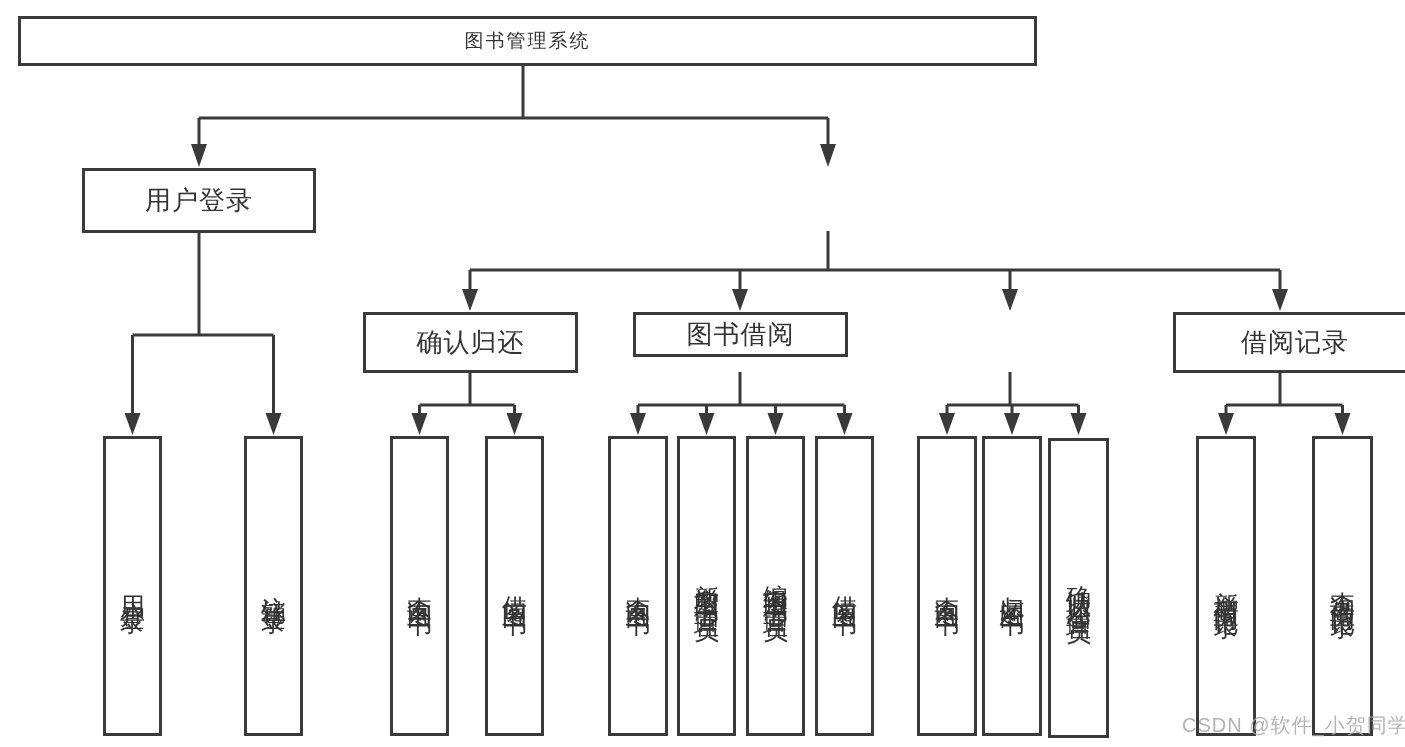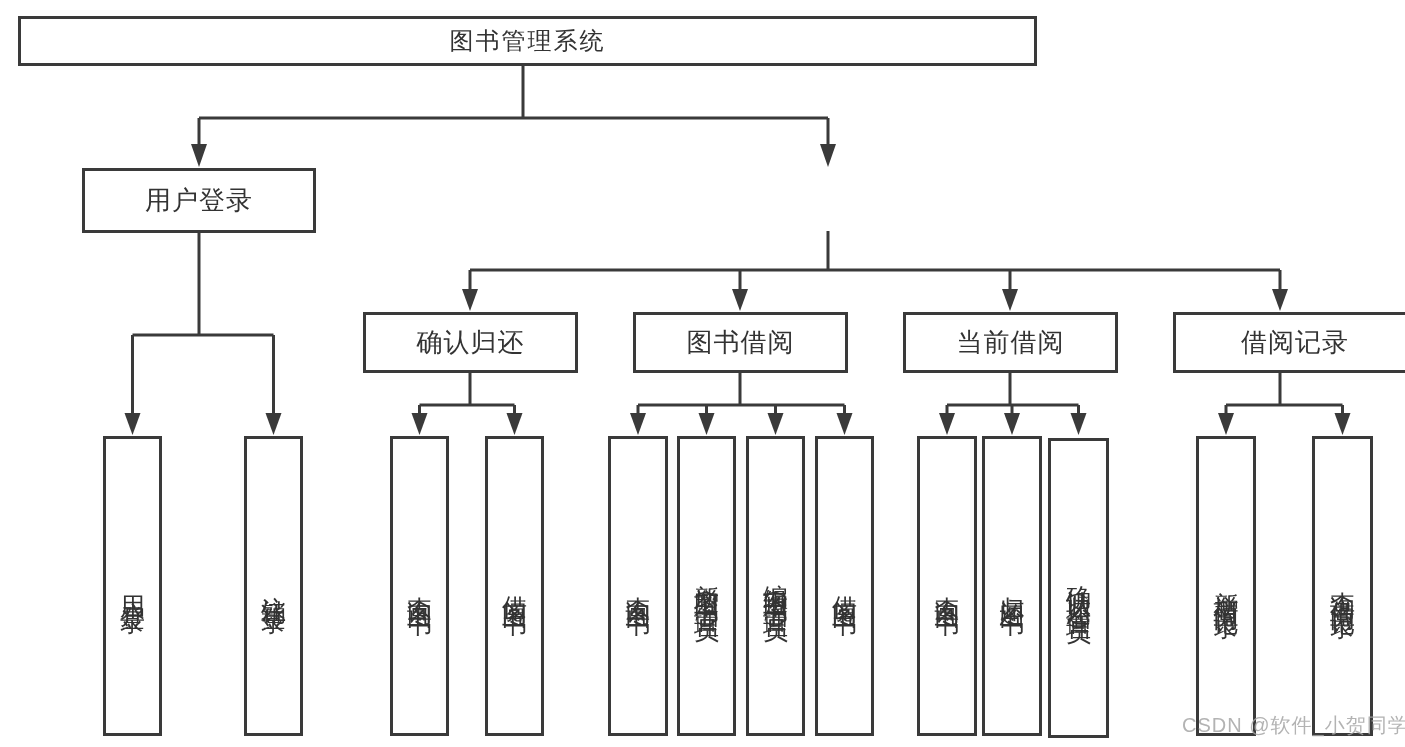--- a/index.html
+++ b/index.html
@@ -28,21 +28,21 @@
     position: absolute;
     box-sizing: border-box;
     background: var(--box_bg);
     border: 3px solid var(--line);
     display: flex;
     align-items: center;
     justify-content: center;
     text-align: center;
     color: var(--text);
   }
-  .lv1 { font-size: 24px; letter-spacing: 2px; }
+  .lv1 { font-size: 19px; letter-spacing: 2px; }
   .lv2, .lv3 { font-size: 26px; letter-spacing: 1px; }
   .leaf { font-size: 25px; }
   .leaf .vtext {
     writing-mode: vertical-rl;
     text-orientation: mixed;
     letter-spacing: 5px;
     line-height: 1;
     white-space: nowrap;
   }
   .watermark {
@@ -106,25 +106,22 @@
     <span>图书管理系统</span>
   </div>
 
   <div class="node lv2" style="left:82px;top:168px;width:234px;height:65px">
     <span>用户登录</span>
   </div>
 
   <div class="node lv3" style="left:363px;top:312px;width:215px;height:61px">
     <span>确认归还</span>
   </div>
-  <div class="node lv3" style="left:633px;top:312px;width:215px;height:61px">
+  <div class="node lv3" style="left:633px;top:312px;width:215px;height:45px">
     <span>图书借阅</span>
-  </div>
-  <div class="node lv3" style="left:903px;top:312px;width:215px;height:61px">
-    <span>当前借阅</span>
   </div>
   <div class="node lv3" style="left:1173px;top:312px;width:244px;height:61px">
     <span>借阅记录</span>
   </div>
 
   <div class="node leaf" style="left:103px;top:436px;width:59px;height:300px">
     <span class="vtext">用户登录</span>
   </div>
   <div class="node leaf" style="left:244px;top:436px;width:59px;height:300px">
     <span class="vtext">注销登录</span>

